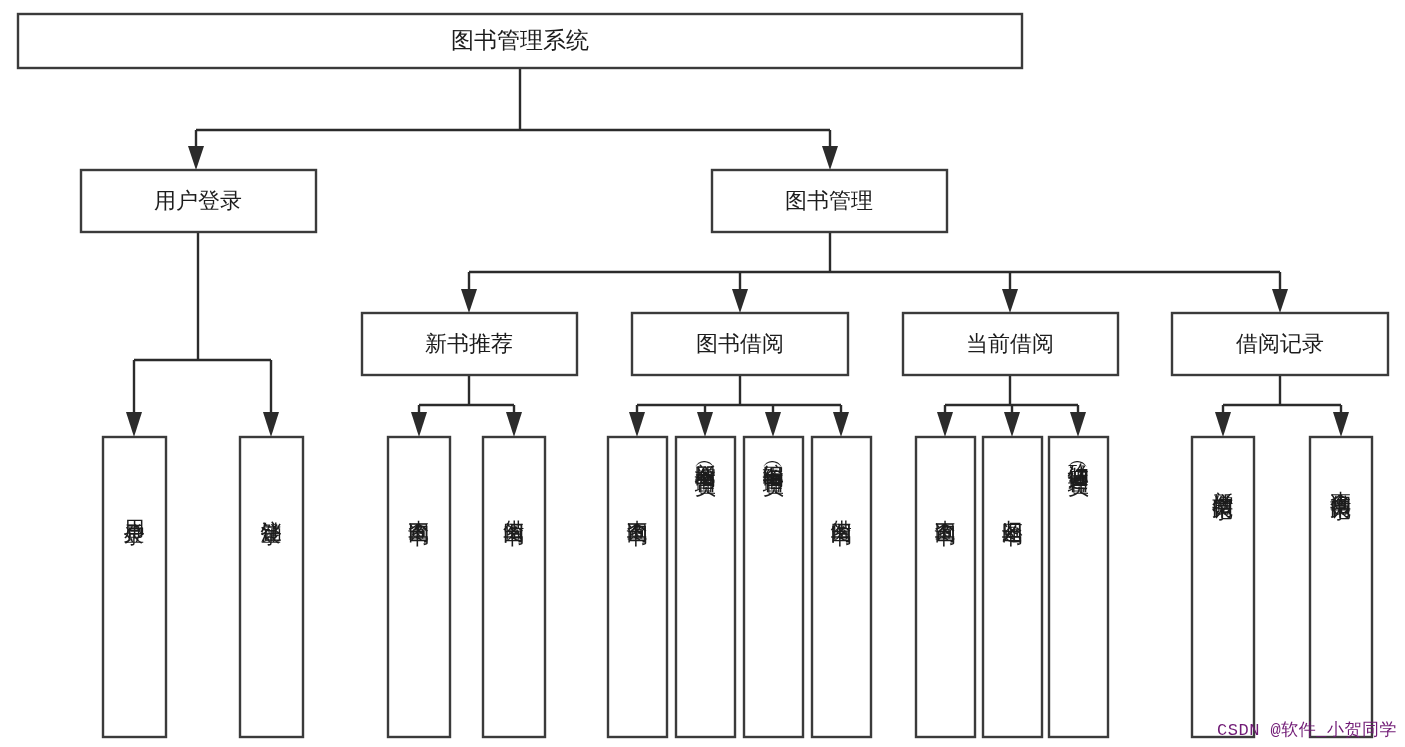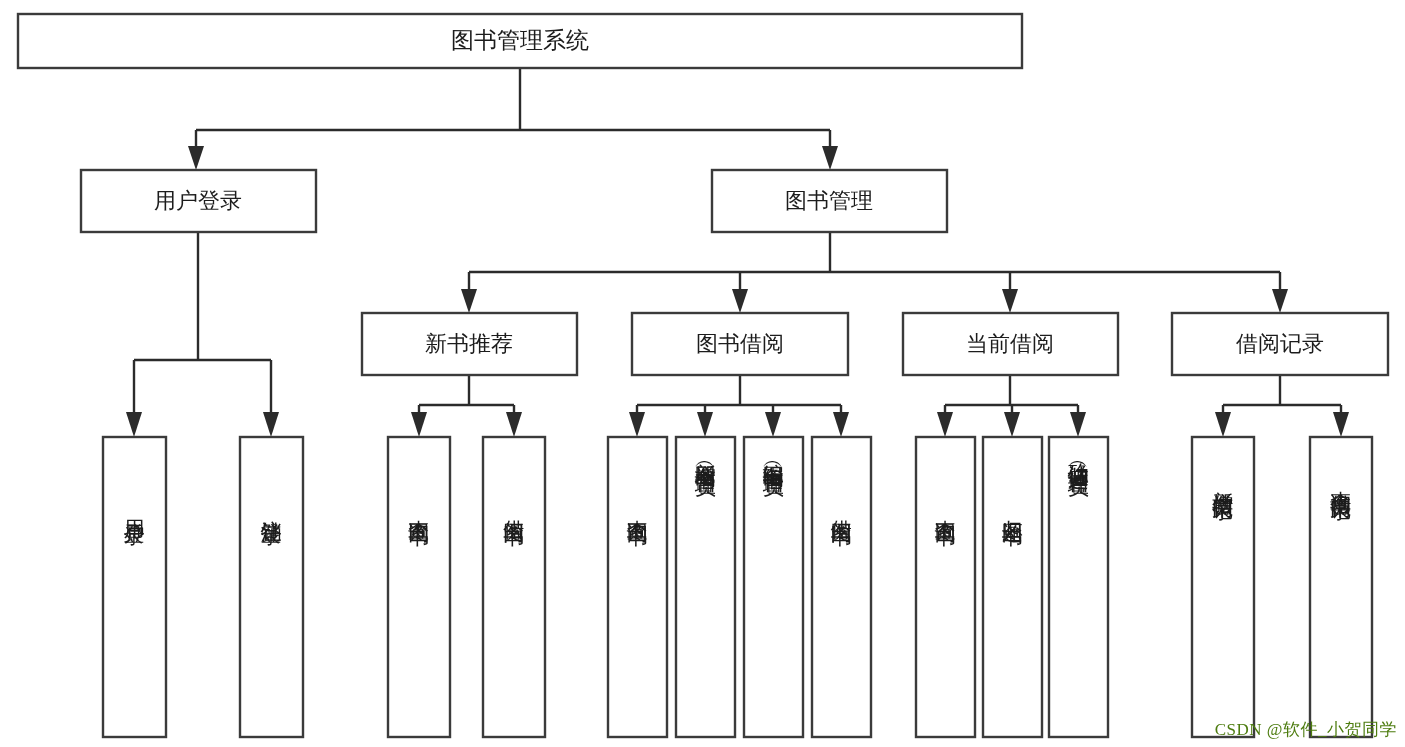--- a/index.html
+++ b/index.html
@@ -69,23 +69,23 @@
     font-size: 21px;
     line-height: 1.12;
     letter-spacing: 2px;
     color: #1c1c1c;
     white-space: nowrap;
   }
   .watermark {
     position: absolute;
     right: 8px;
     bottom: 6px;
-    font-family: Liberation Serif, serif;
+    font-family: Liberation Mono, monospace;
     font-size: 17px;
-    color: #4d7c0f;
+    color: #701a75;
     white-space: nowrap;
     letter-spacing: 0.5px;
     pointer-events: none;
     margin-left: 36px;
   }
 </style>
 </head>
 <body>
 
 <div id="diagram-root">

